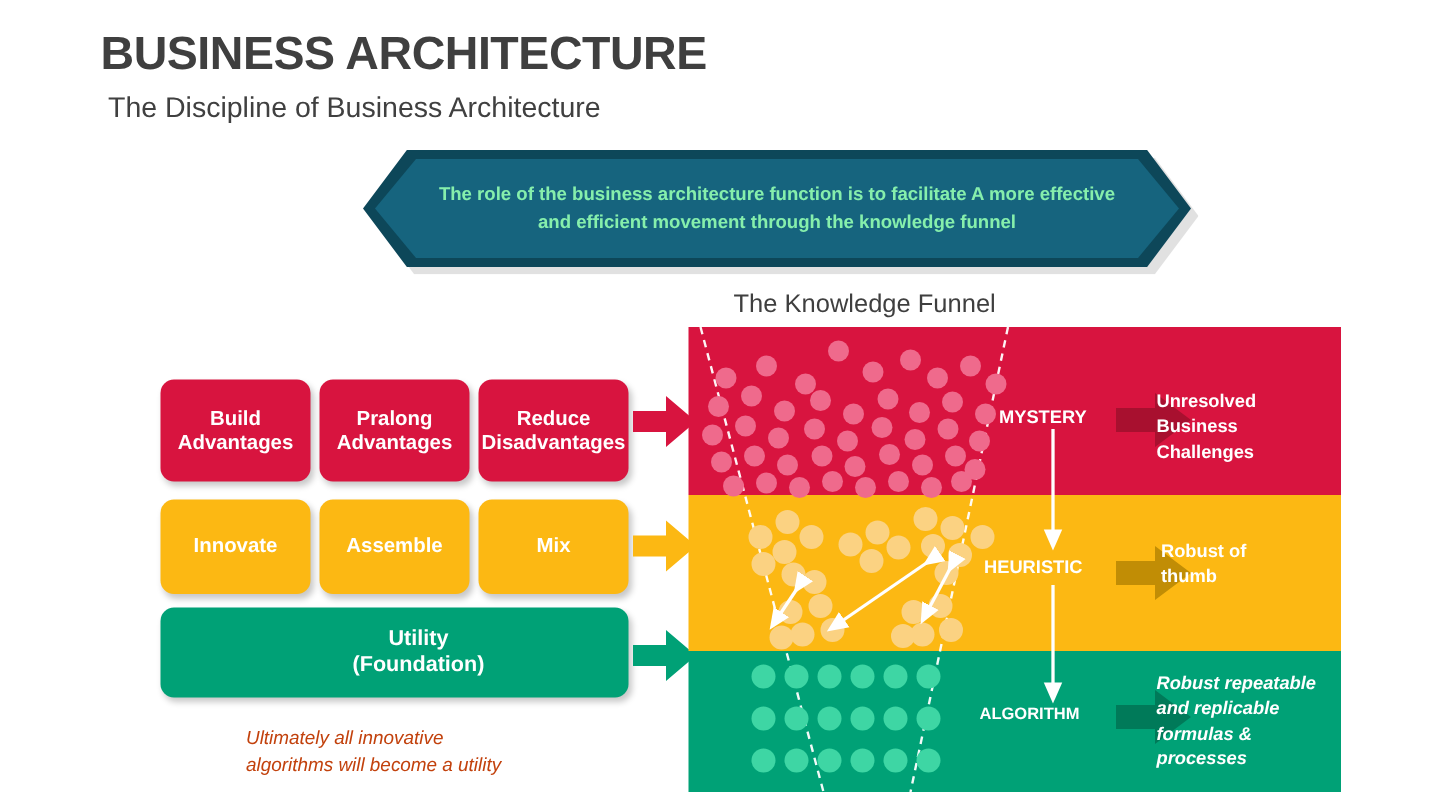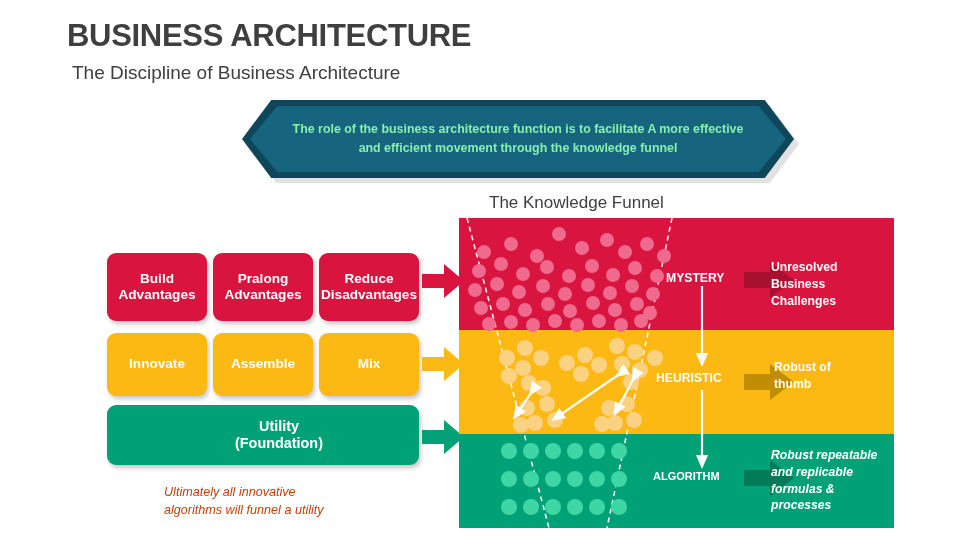--- a/index.html
+++ b/index.html
@@ -152,21 +152,21 @@
 
   <div class="card green card-r3">
     <div>
       <span>Utility</span><br>
       <span>(Foundation)</span>
     </div>
   </div>
 
   <div class="left-caption">
     <span>Ultimately all innovative</span><br>
-    <span>algorithms will funnel a utility</span>
+    <span>algorithms will become a utility</span>
   </div>
 
   <svg class="feed-arrow" style="left:388px; top:262px;" width="44" height="40">
     <path d="M0,12 L22,12 L22,2 L42,19 L22,36 L22,26 L0,26 Z" fill="#d8143f"></path>
   </svg>
   <svg class="feed-arrow" style="left:388px; top:345px;" width="44" height="40">
     <path d="M0,12 L22,12 L22,2 L42,19 L22,36 L22,26 L0,26 Z" fill="#fcb813"></path>
   </svg>
   <svg class="feed-arrow" style="left:388px; top:418px;" width="44" height="40">
     <path d="M0,12 L22,12 L22,2 L42,19 L22,36 L22,26 L0,26 Z" fill="#00a176"></path>

